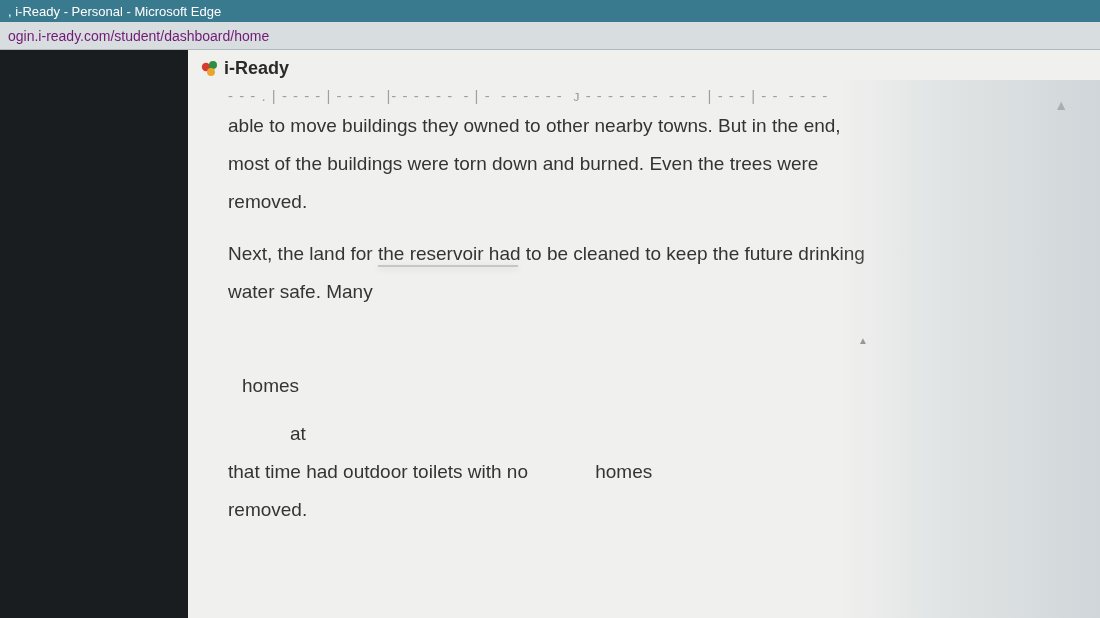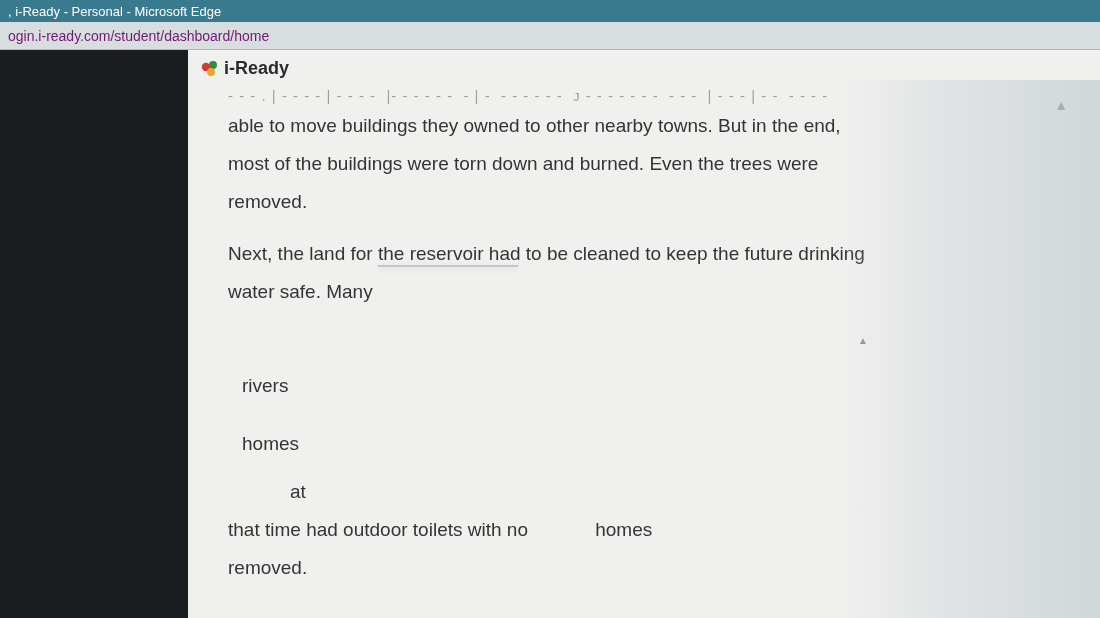--- a/index.html
+++ b/index.html
@@ -182,21 +182,20 @@
 
       <div class="body-text">
         <p>able to move buildings they owned to other nearby towns. But in the end, most of the buildings were torn down and burned. Even the trees were removed.</p>
         <p>
           <span>Next, the land for the reservoir had to be cleaned to keep the future drinking water safe. Many </span>
           <span class="cloze-wrap">
             <span class="dropdown">
               </span></span></p><div class="dropdown-header">
                 <span class="tri">▲</span>
               </div>
-              <div class="dropdown-item">rivers</div>
               <div class="dropdown-item">homes</div>
             
           
           <span class="after-blank">at</span>
           <br>
           <span>that time had outdoor toilets with no </span>
           <span class="after-blank">homes</span>
           <br>
           <span>removed.</span>
         <p></p>

